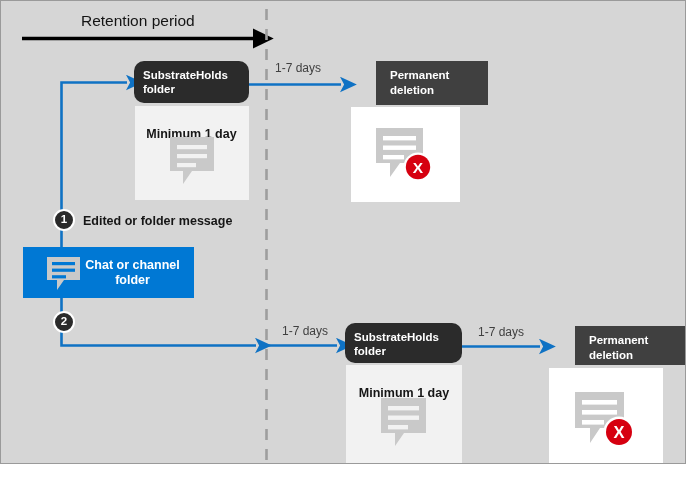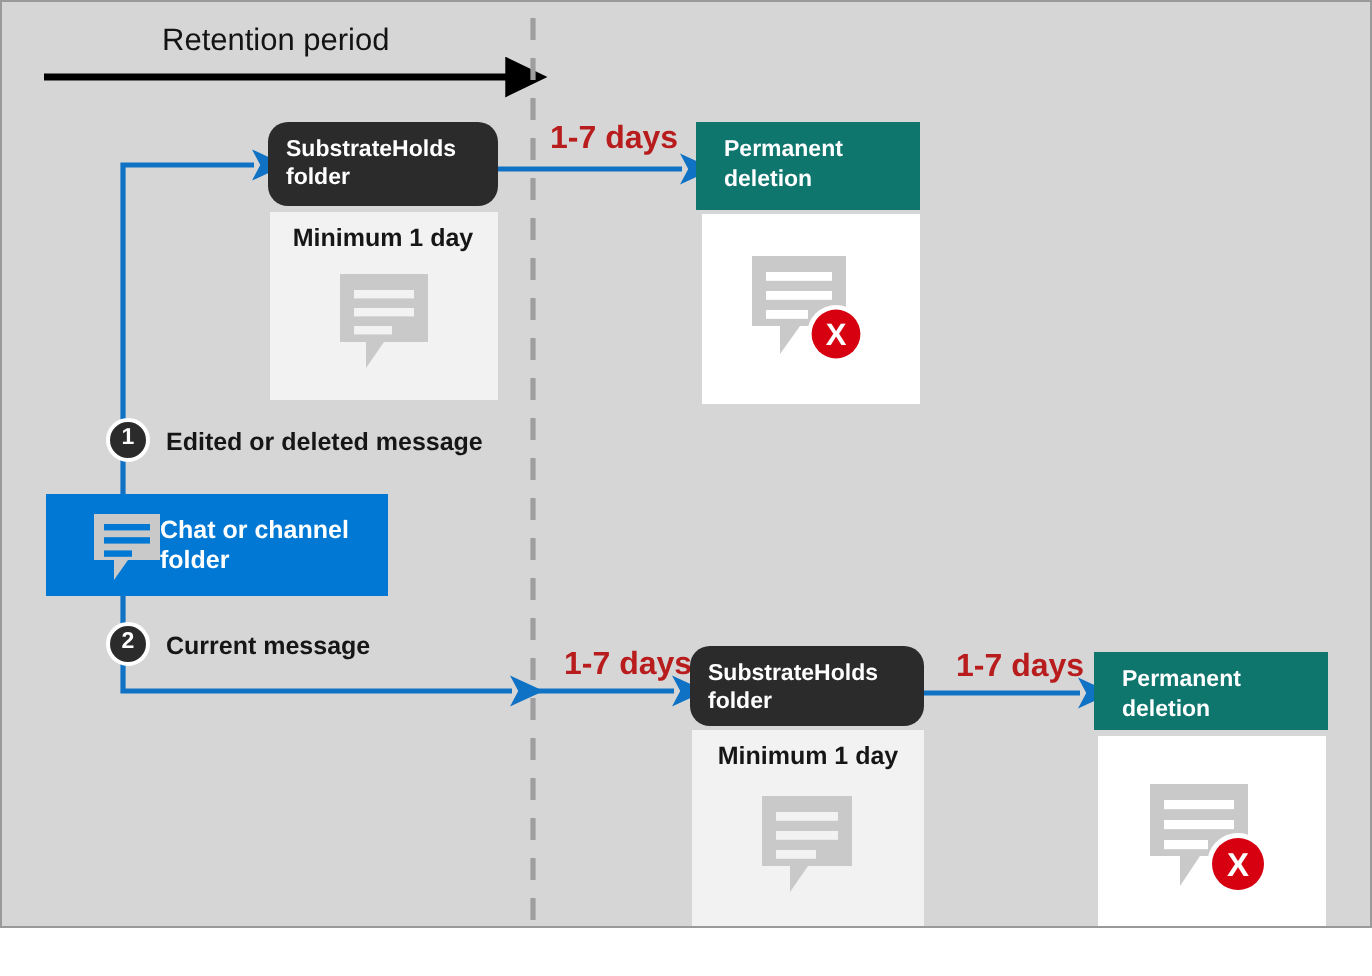--- a/index.html
+++ b/index.html
@@ -48,48 +48,49 @@
 
   
   .light-panel {
     background: #f2f2f2;
   }
   .panel-caption {
     text-align: center;
     font-size: 12.5px;
     color: #161616;
     font-weight: 600;
-    padding-top: 6px;
+    padding-top: 21px;
     white-space: nowrap;
   }
 
   
   .orange-header {
-    background: #0f766e;
+    background: #404040;
     color: #ffffff;
     font-size: 11.5px;
     line-height: 14.5px;
     padding: 7px 0 0 14px;
     font-weight: 600;
+    margin-left: 28px;
   }
   .white-panel {
     background: #ffffff;
   }
 
   
   .blue-box {
     background: #0078d4;
     color: #ffffff;
   }
   .blue-box-label {
     position: absolute;
     right: 9px;
     top: 11px;
     width: 105px;
-    text-align: left;
+    text-align: center;
     font-size: 12.5px;
     line-height: 15px;
     font-weight: 600;
   }
 
   
   .step-badge {
     width: 22px;
     height: 22px;
     border-radius: 50%;
@@ -105,23 +106,23 @@
   }
   .step-label {
     font-size: 12.5px;
     color: #161616;
     font-weight: 600;
     white-space: nowrap;
   }
 
   
   .dur-label {
-    font-size: 16px;
-    color: #b91c1c;
-    font-weight: 700;
+    font-size: 12px;
+    color: #404040;
+    font-weight: 400;
     white-space: nowrap;
   }
 
   
   .icon-wrap { position: absolute; }
 </style>
 </head>
 <body>
 
 <div id="diagram-root">
@@ -198,39 +199,38 @@
         <circle cx="45" cy="41" r="14.5" fill="#ffffff"></circle>
         <circle cx="45" cy="41" r="12.2" fill="#d60010"></circle>
         <text x="45" y="46.5" font-family="Liberation Sans, sans-serif" font-size="15.5" font-weight="bold" fill="#ffffff" text-anchor="middle">X</text>
       </svg>
     </div>
   </div>
 
   <div class="abs step-badge" style="left:52px; top:208px;">
     <span>1</span>
   </div>
-  <div class="abs step-label" style="left:82px; top:213px;">Edited or deleted message</div>
+  <div class="abs step-label" style="left:82px; top:213px;">Edited or folder message</div>
 
   <div class="abs blue-box" style="left:22px; top:246px; width:171px; height:51px;">
     <svg class="icon-wrap" style="left:22px; top:9px;" width="38" height="36" viewBox="0 0 38 36" xmlns="http://www.w3.org/2000/svg">
       <path d="M2,1 H35 V24 H19 L12,34 L12,24 H2 Z" fill="#c9c9c9"></path>
       <rect x="7" y="6" width="23" height="3.2" fill="#0078d4"></rect>
       <rect x="7" y="12.6" width="23" height="3.2" fill="#0078d4"></rect>
       <rect x="7" y="19.2" width="14" height="3.2" fill="#0078d4"></rect>
     </svg>
     <div class="blue-box-label">
       <span>Chat or channel</span><br>
       <span>folder</span>
     </div>
   </div>
 
   <div class="abs step-badge" style="left:52px; top:310px;">
     <span>2</span>
   </div>
-  <div class="abs step-label" style="left:82px; top:315px;">Current message</div>
 
   <div class="abs dur-label" style="left:281px; top:323px;">1-7 days</div>
 
   <div class="abs" style="left:344px; top:322px; width:117px; height:145px;">
 
     <div class="abs dark-header" style="left:0; top:0; width:117px; height:40px;">
       <span>SubstrateHolds</span>
       <span class="line2">folder</span>
     </div>
 

